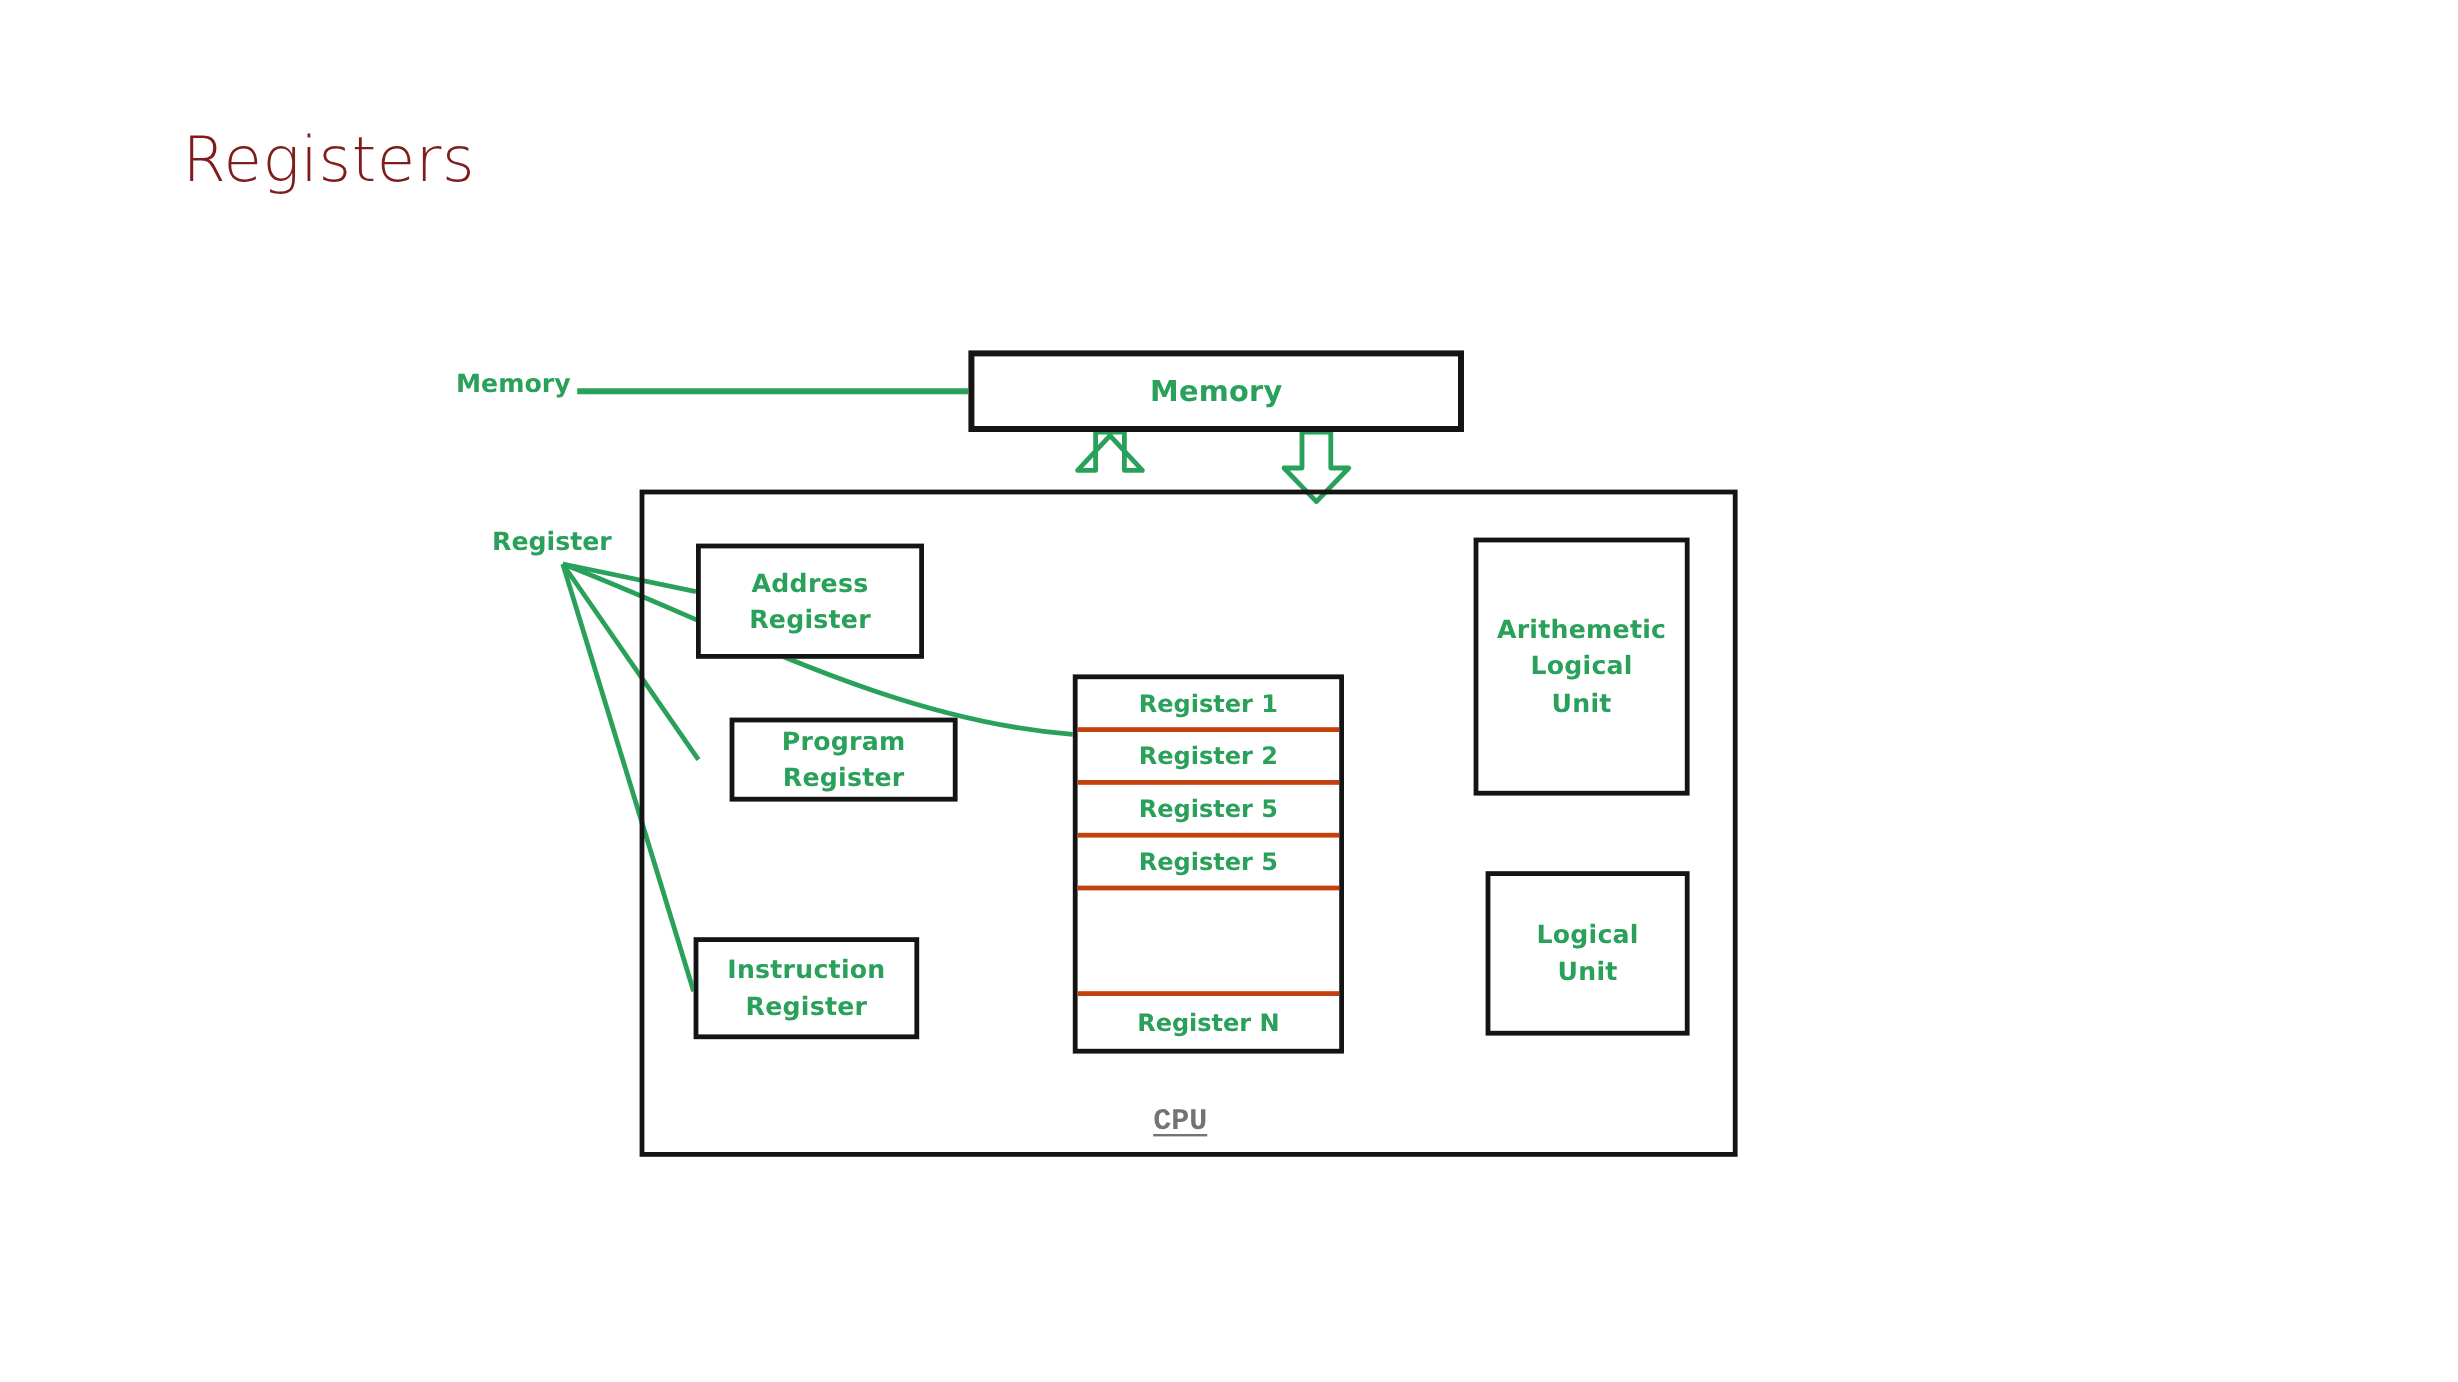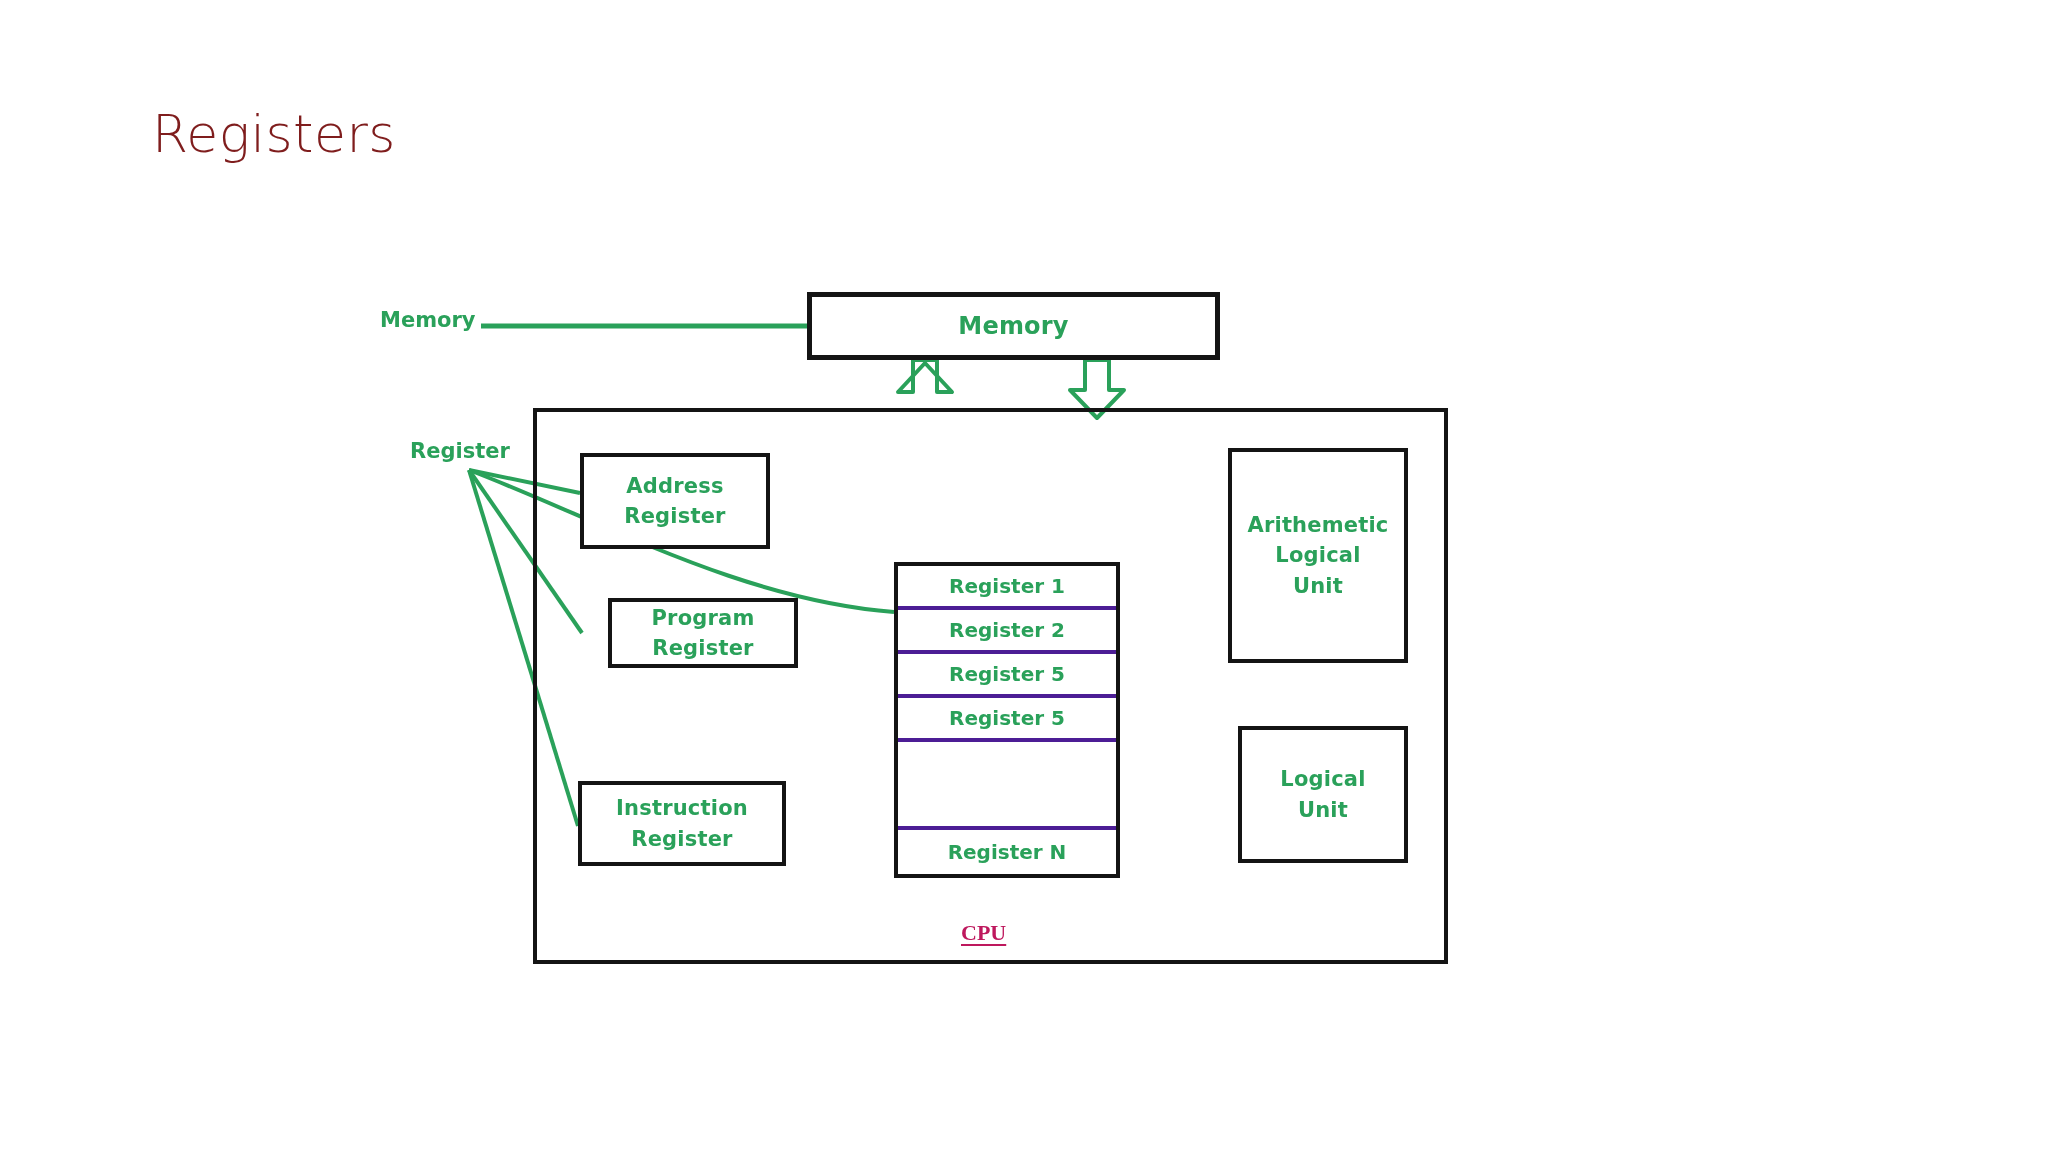--- a/index.html
+++ b/index.html
@@ -107,21 +107,21 @@
     left: 582px;
     top: 598px;
     width: 190px;
     height: 70px;
     font-size: 21px;
     margin-left: 26px;
   }
   #instruction-register-box {
     left: 578px;
     top: 781px;
-    width: 208px;
+    width: 188px;
     height: 85px;
     font-size: 21px;
   }
 
   #alu-box {
     left: 1228px;
     top: 448px;
     width: 180px;
     height: 215px;
     font-size: 21px;
@@ -140,41 +140,41 @@
     left: 894px;
     top: 562px;
     width: 226px;
     box-sizing: border-box;
     border: 4px solid #141414;
     background: #ffffff;
   }
   .reg-cell {
     box-sizing: border-box;
     height: 44px;
-    border-bottom: 4px solid #4c1d95;
+    border-bottom: 4px solid #c2410c;
     display: flex;
     align-items: center;
     justify-content: center;
     color: #2aa15a;
     font-weight: bold;
     font-family: "DejaVu Sans", sans-serif;
     font-size: 20px;
   }
   .reg-cell.tall { height: 88px; }
   .reg-cell.last { border-bottom: none; }
 
   
   #cpu-caption {
     position: absolute;
     left: 961px;
     top: 920px;
-    color: #be185d;
-    font-weight: bold;
-    font-family: Liberation Serif, serif;
-    font-size: 22px;
+    color: #737373;
+    font-weight: bold;
+    font-family: Liberation Mono, monospace;
+    font-size: 25px;
     text-decoration: underline;
     text-underline-offset: 4px;
   }
 
   
   #memory-label { left: 380px; top: 308px; }
   #register-label { left: 410px; top: 439px; }
 </style>
 </head>
 <body>

